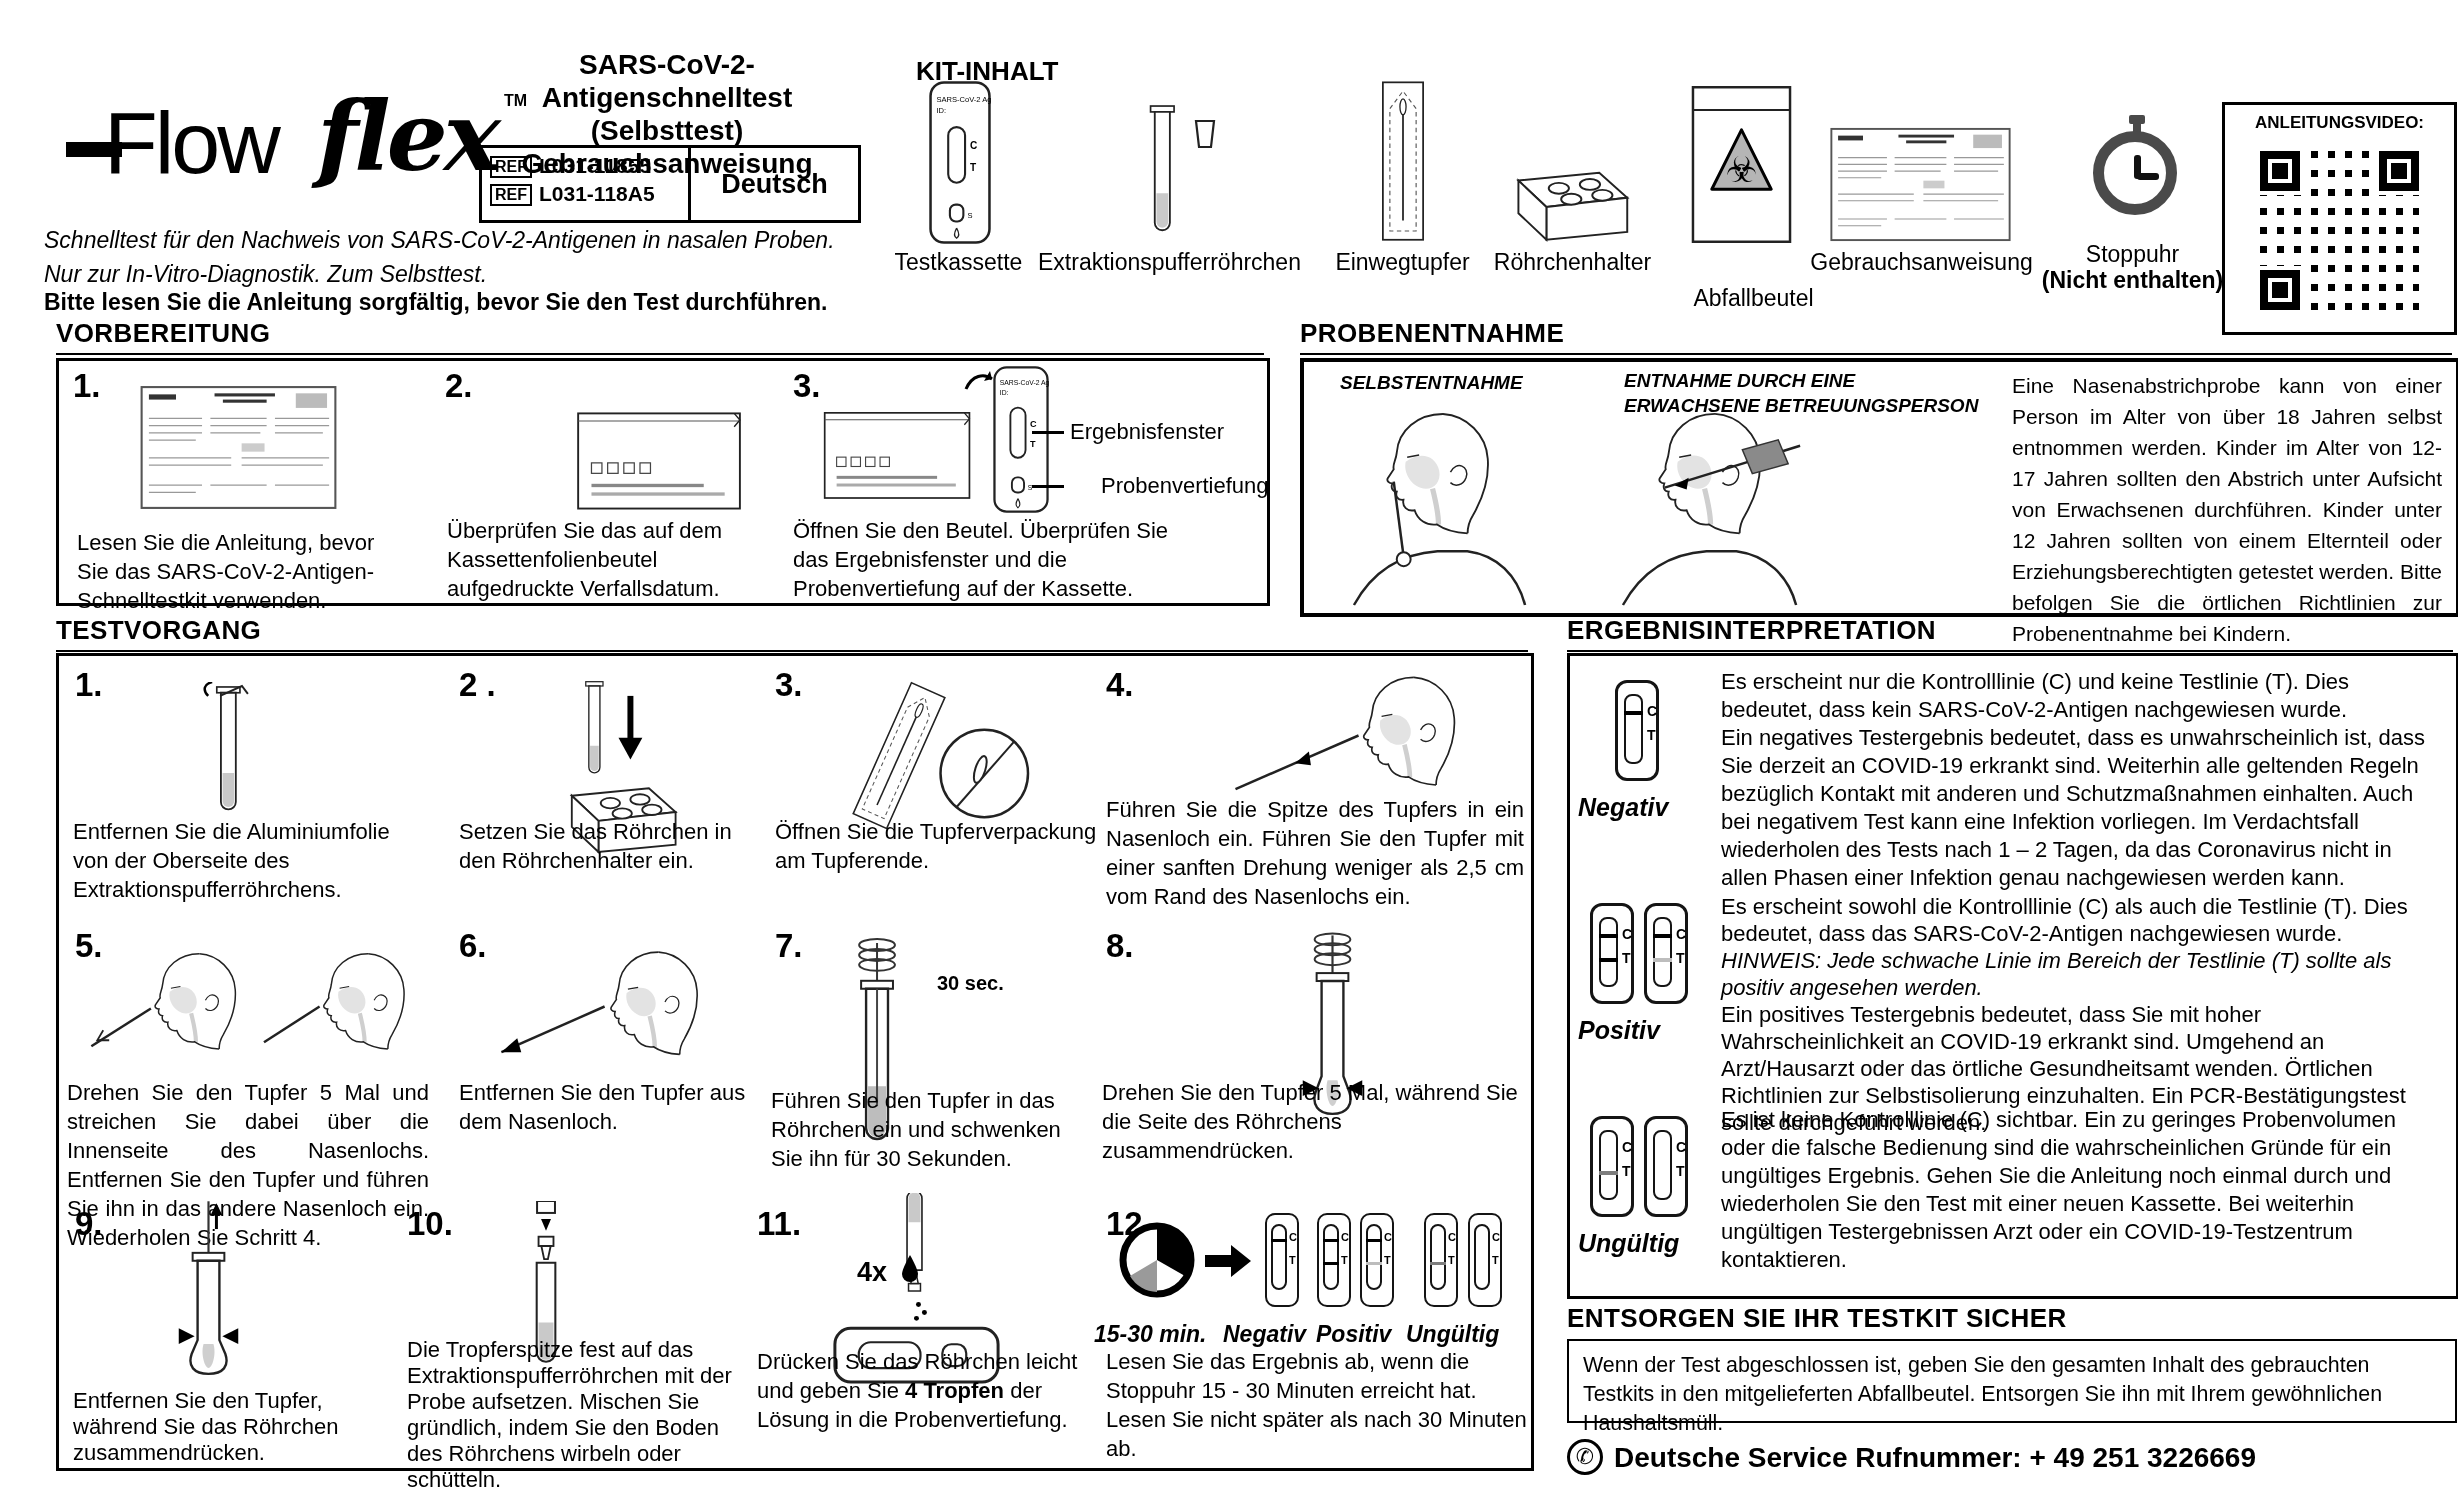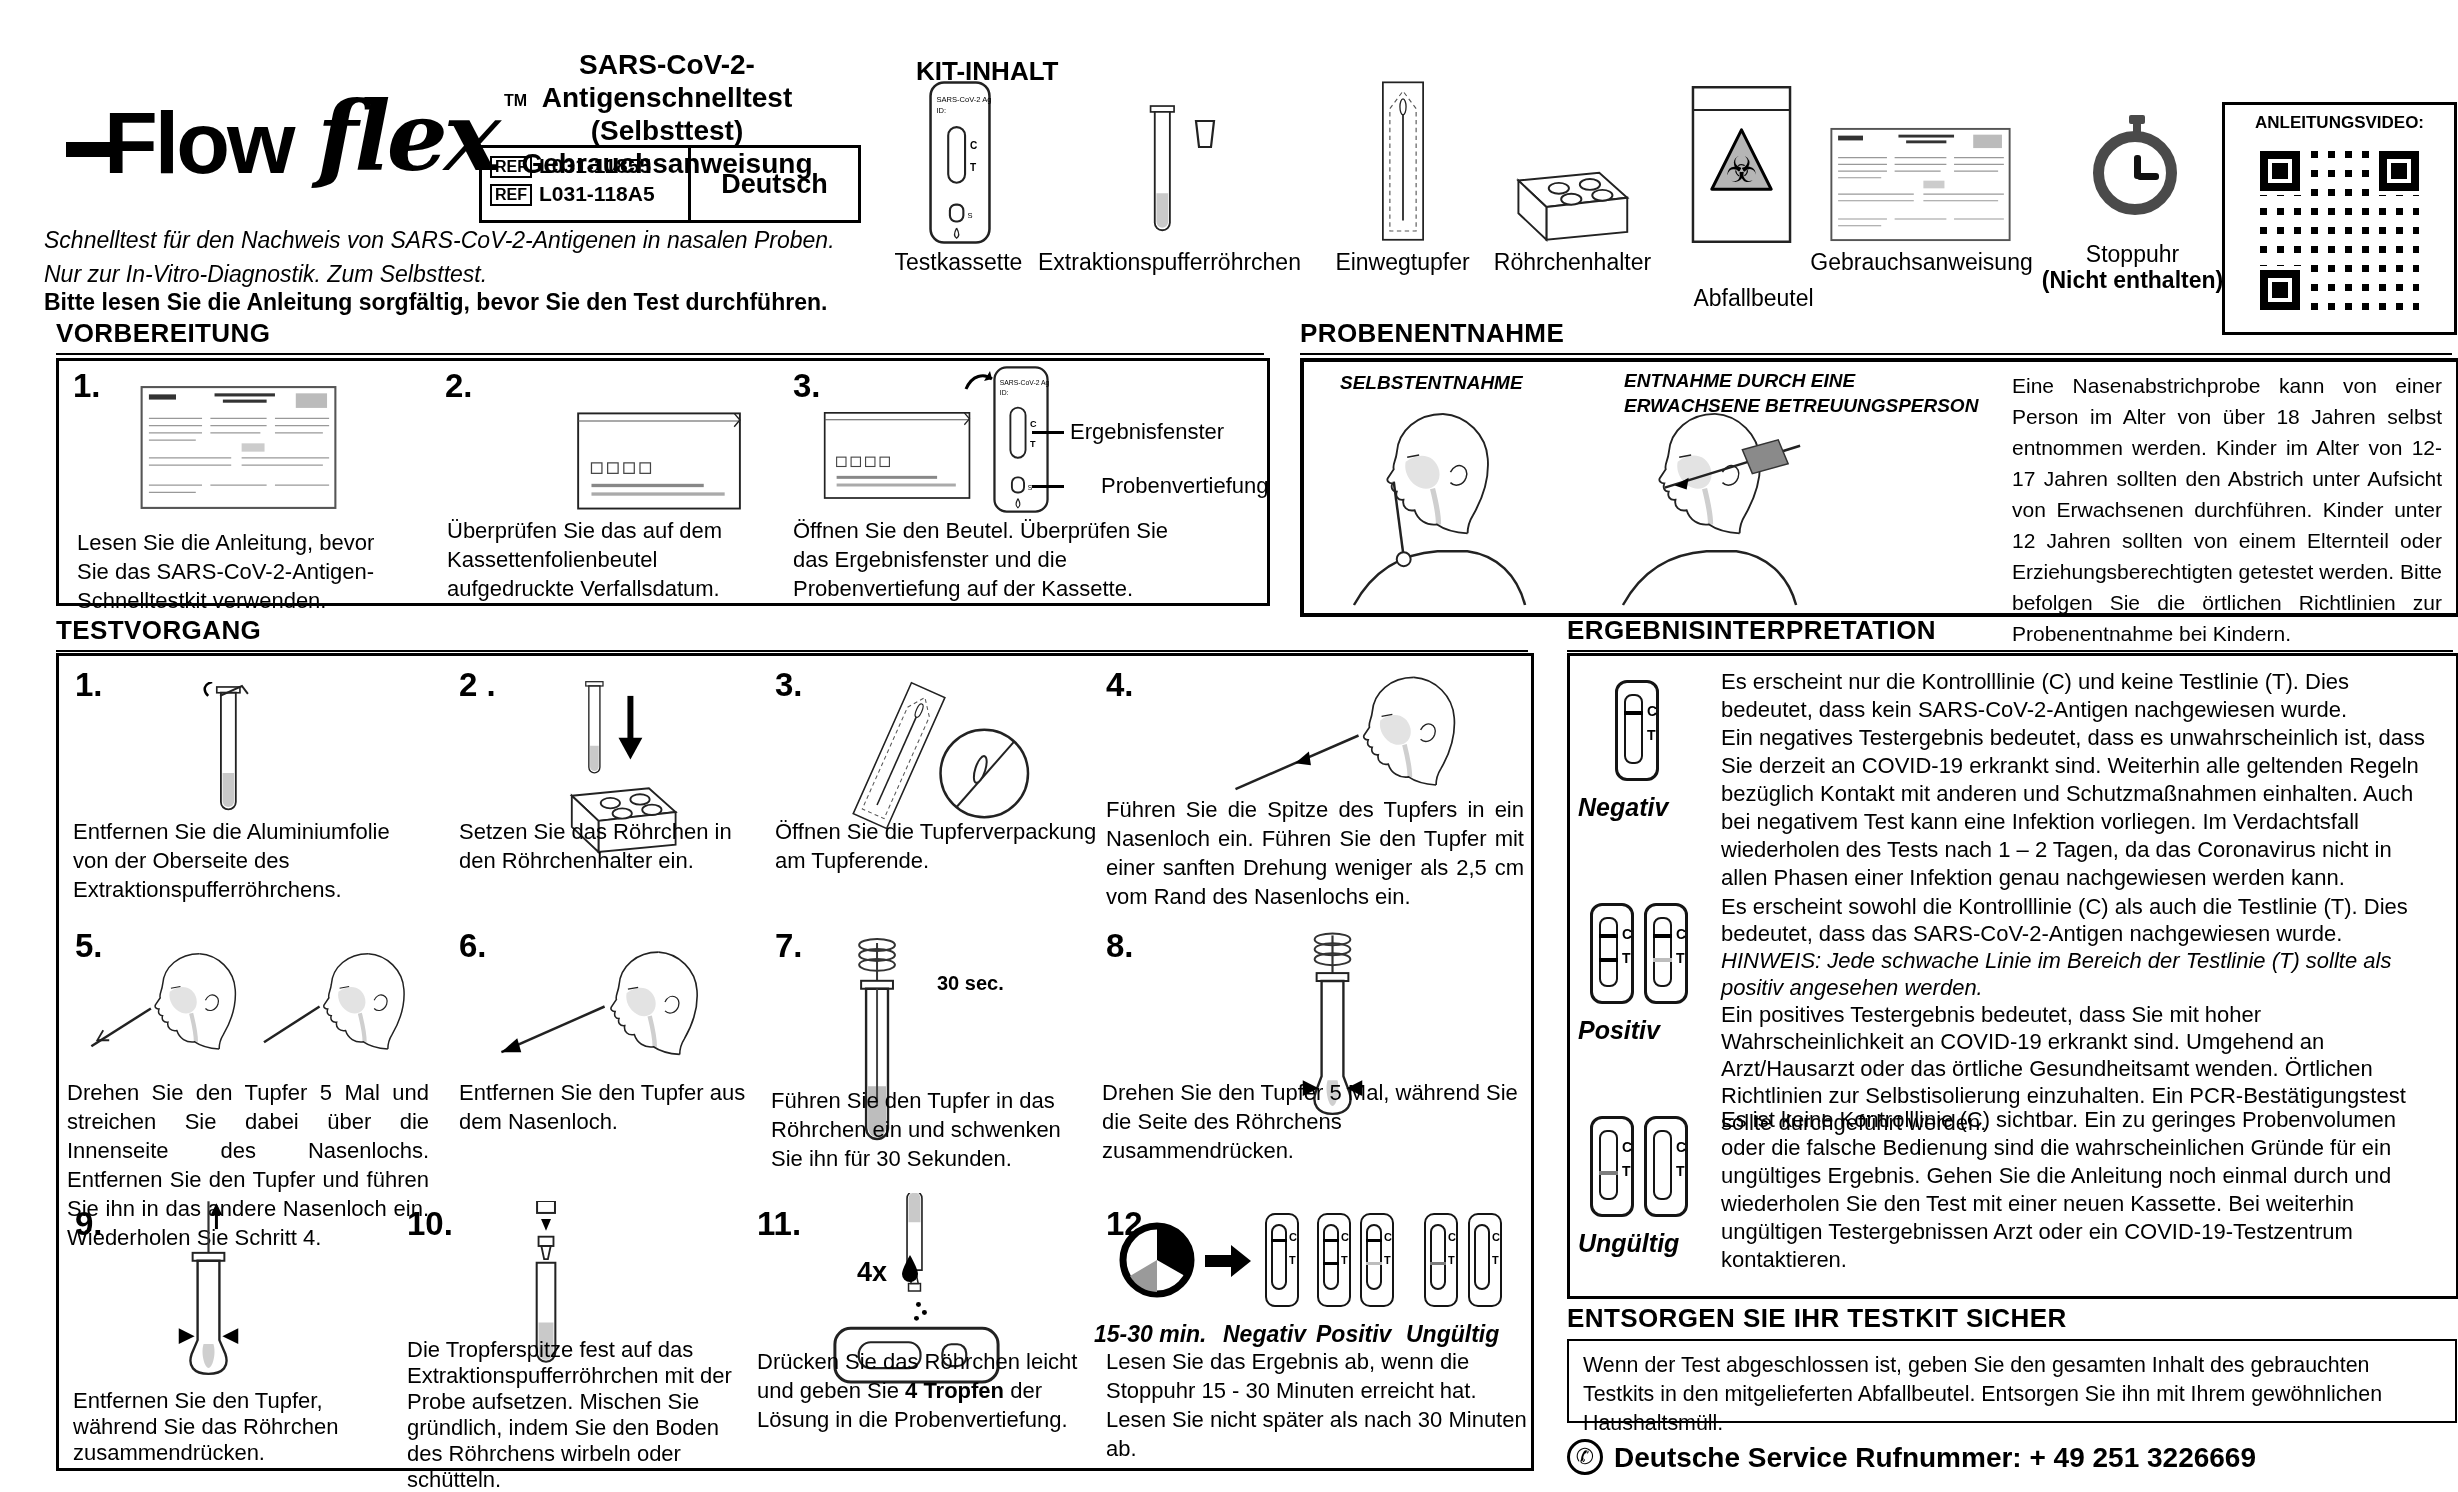--- a/index.html
+++ b/index.html
@@ -12,21 +12,21 @@
   .stepnum{position:absolute;font-size:33px;font-weight:bold;}
   .stext{position:absolute;font-size:22px;line-height:29px;}
   .just{text-align:justify;}
   .ctr{text-align:left;font-style:italic;}
   .b{font-weight:bold;}
   .i{font-style:italic;}
 
   
   .logo{position:absolute;left:66px;top:92px;width:418px;height:129px;}
   .logo .bar{position:absolute;left:0px;top:50px;width:56px;height:15px;background:#000;}
-  .logo .flow{position:absolute;left:38px;top:0;font-size:88px;font-weight:700;letter-spacing:-3px;}
+  .logo .flow{position:absolute;left:38px;top:0;font-size:88px;font-weight:400;letter-spacing:-3px;}
   .logo .flex{position:absolute;left:251px;top:-12px;font-family:"DejaVu Serif","Liberation Serif",serif;
               font-style:italic;font-weight:bold;font-size:96px;letter-spacing:-4px;}
   .logo .tm{position:absolute;left:438px;top:0px;font-size:16px;font-weight:bold;}
   .title{position:absolute;left:468px;top:48px;width:398px;text-align:center;
          font-size:28px;font-weight:bold;line-height:33px;}
   .reftable{position:absolute;left:479px;top:145px;width:376px;height:72px;border:3px solid #000;}
   .refcol{position:absolute;left:0;top:0;width:209px;height:100%;border-right:3px solid #000;padding:6px 0 0 8px;box-sizing:border-box;}
   .refrow{font-size:21px;font-weight:bold;margin-bottom:4px;white-space:nowrap;}
   .refbox{display:inline-block;border:2px solid #000;font-size:16px;font-weight:bold;padding:0 3px;margin-right:7px;vertical-align:1px;}
   .langcell{position:absolute;left:209px;top:0;right:0;height:100%;display:flex;align-items:center;justify-content:center;

